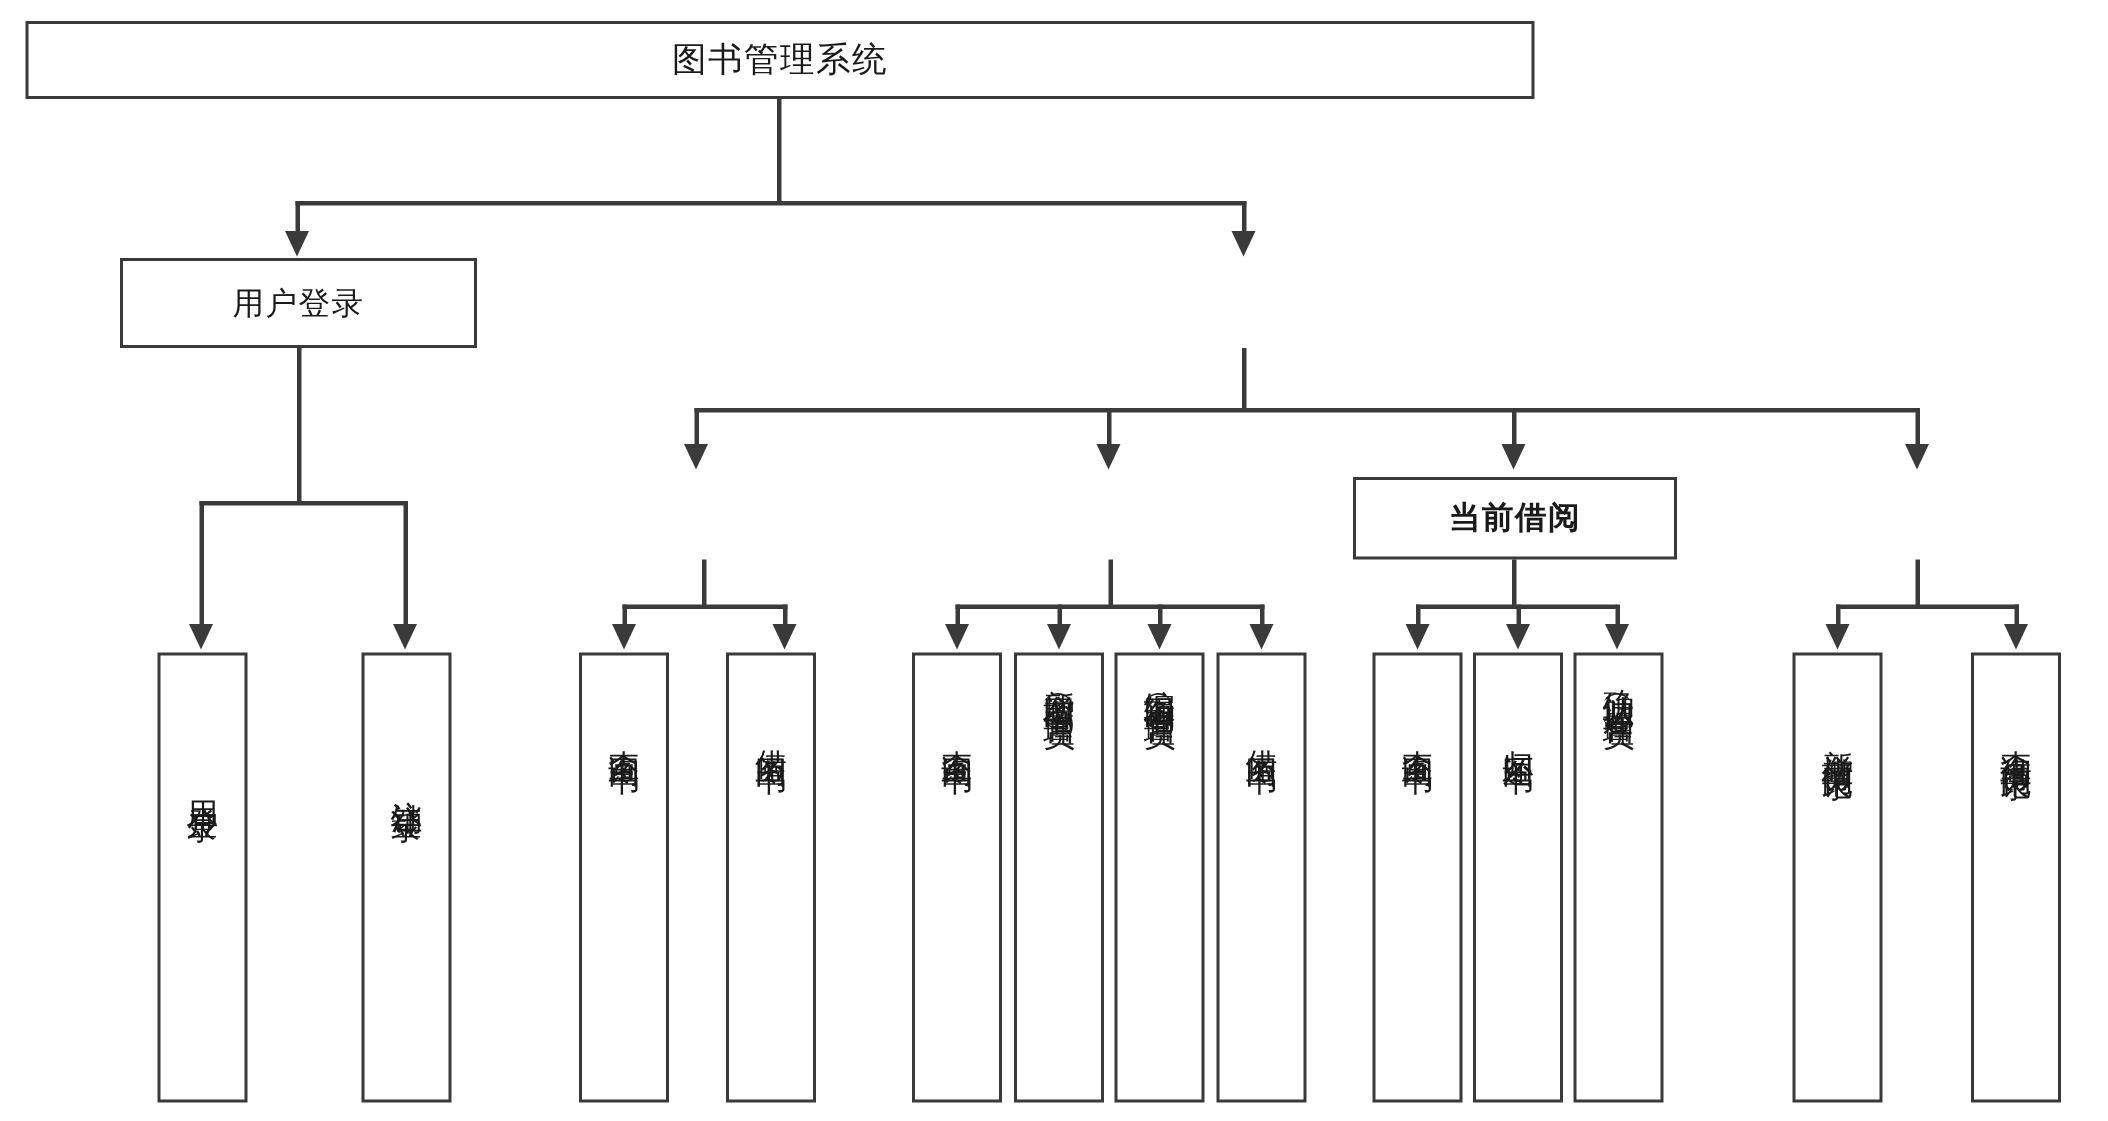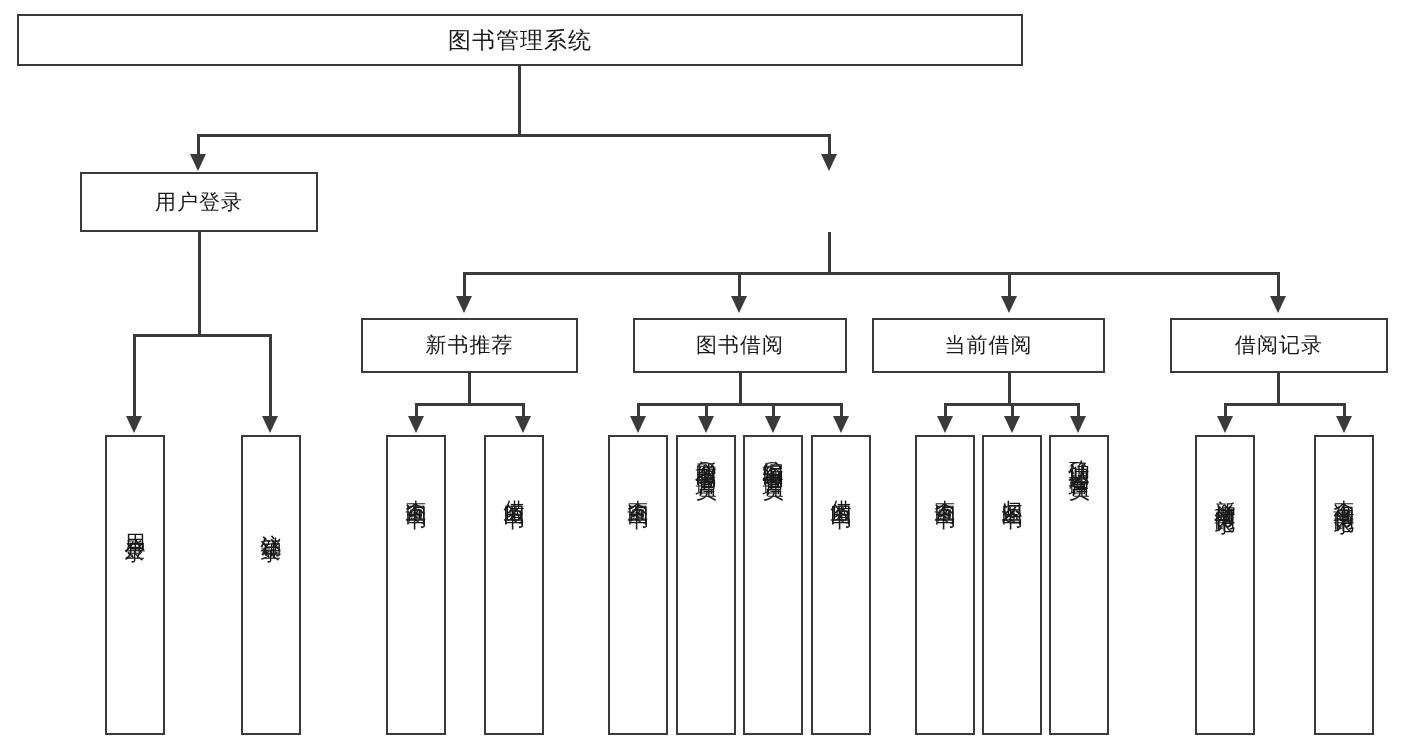--- a/index.html
+++ b/index.html
@@ -116,31 +116,22 @@
 
   <div class="vline" style="left:738px;top:272px;width:3px;height:26px;"></div>
   <div class="arrow" style="left:731px;top:296px;"></div>
 
   <div class="vline" style="left:1008px;top:272px;width:3px;height:26px;"></div>
   <div class="arrow" style="left:1001px;top:296px;"></div>
 
   <div class="vline" style="left:1277px;top:272px;width:3px;height:26px;"></div>
   <div class="arrow" style="left:1270px;top:296px;"></div>
 
-  <div class="node branch" style="left:361px;top:318px;width:217px;height:55px;">
-    <span class="label">新书推荐</span>
-  </div>
-  <div class="node branch" style="left:633px;top:318px;width:214px;height:55px;">
-    <span class="label">图书借阅</span>
-  </div>
-  <div class="node branch" style="left:872px;top:318px;width:233px;height:55px;">
+  <div class="node branch" style="left:902px;top:318px;width:216px;height:55px;font-weight:bold;">
     <span class="label">当前借阅</span>
-  </div>
-  <div class="node branch" style="left:1170px;top:318px;width:218px;height:55px;">
-    <span class="label">借阅记录</span>
   </div>
 
   <div class="vline" style="left:468px;top:373px;width:3px;height:32px;"></div>
   <div class="hline" style="left:415px;top:403px;width:110px;height:3px;"></div>
   <div class="vline" style="left:415px;top:403px;width:3px;height:15px;"></div>
   <div class="arrow" style="left:408px;top:416px;"></div>
   <div class="vline" style="left:522px;top:403px;width:3px;height:15px;"></div>
   <div class="arrow" style="left:515px;top:416px;"></div>
 
   <div class="vline" style="left:739px;top:373px;width:3px;height:32px;"></div>

